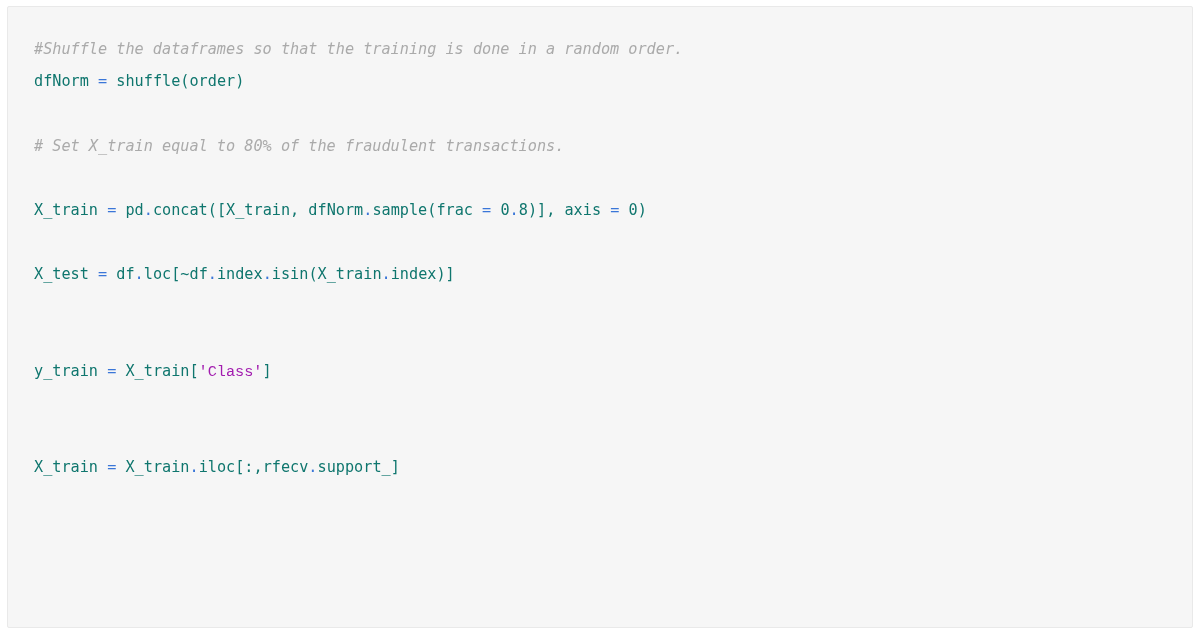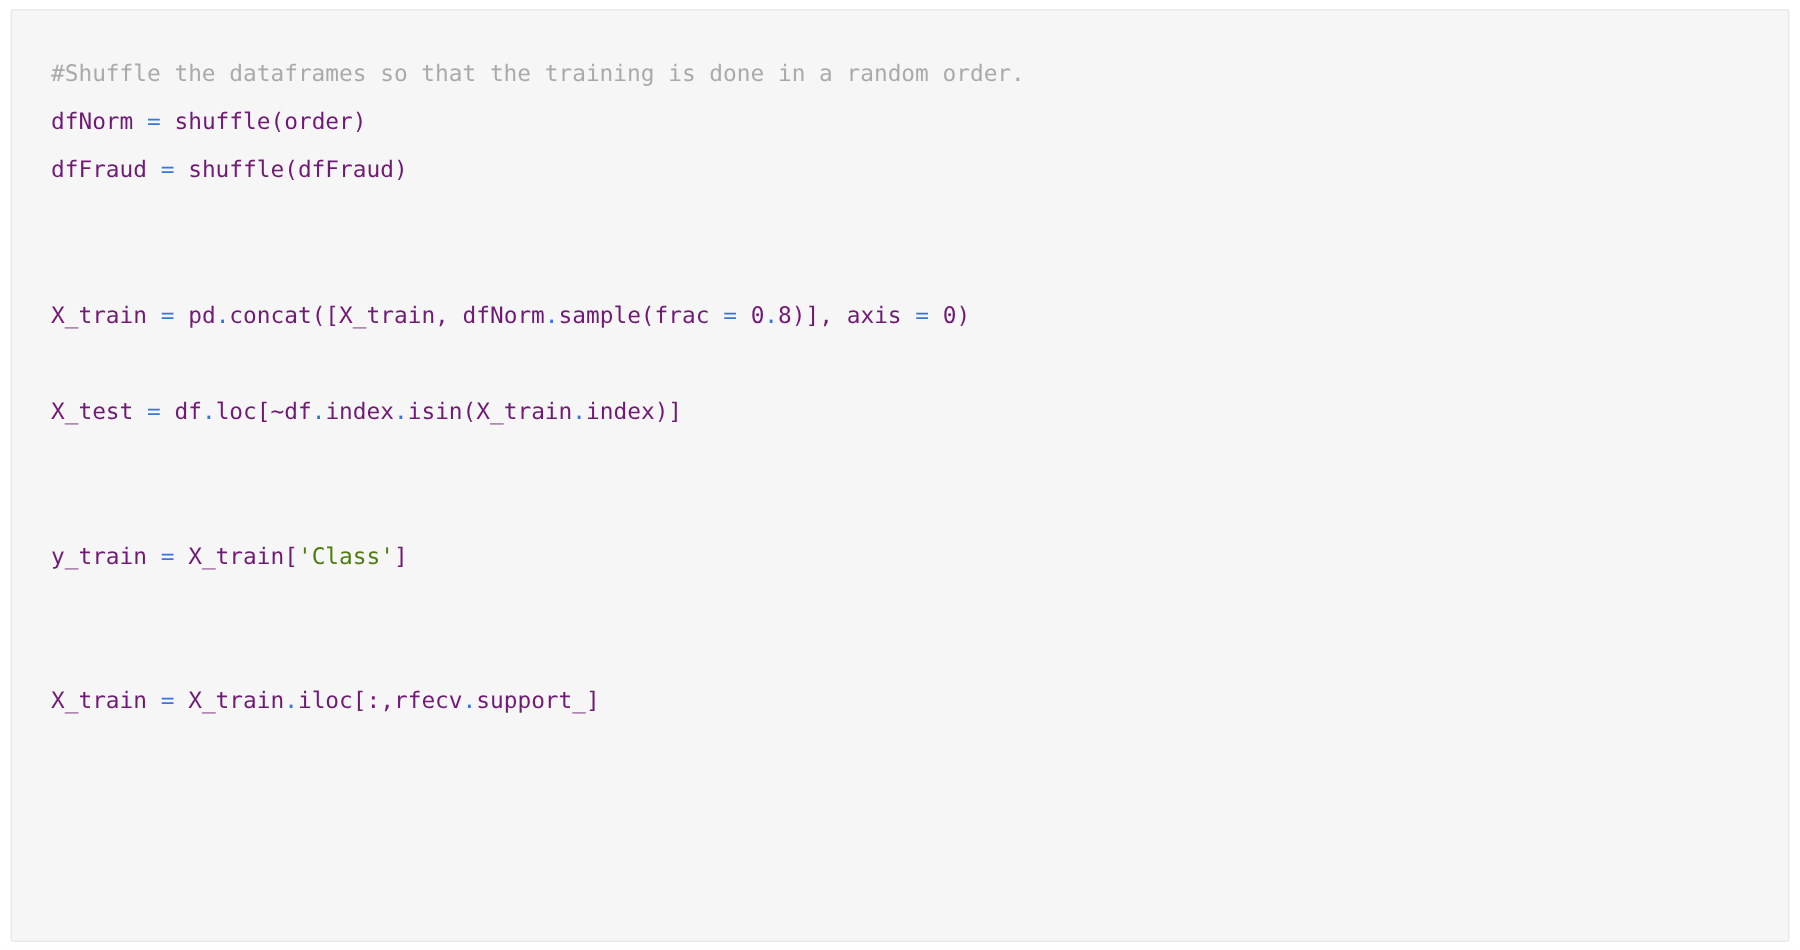--- a/index.html
+++ b/index.html
@@ -42,43 +42,44 @@
     color: #3b3b3b;
   }
 
   .code-line.blank {
     color: transparent;
   }
 
   
   .tok-comment {
     color: #aaaaaa;
+    font-style: italic;
   }
   .tok-plain {
     color: #3b3b3b;
   }
   .tok-op {
     color: #3a76d8;
   }
   .tok-string {
     color: #d1383d;
   }
   .tok-number {
     color: #3b3b3b;
   }
 </style>
-<style>.tok-comment{color:#aaaaaa;}.tok-plain,.tok-number{color:#701a75;text-align:center;}.tok-op{color:#3a76d8;}.tok-string{color:#4d7c0f;}#code-block{background:#f6f6f6;border-color:#e9e9e9;}</style></head>
+<style>.tok-comment{color:#aaaaaa;}.tok-plain,.tok-number{color:#0f766e;text-align:center;}.tok-op{color:#3a76d8;}.tok-string{color:#a21caf;font-family:Liberation Mono, monospace;}#code-block{background:#f6f6f6;border-color:#e9e9e9;}</style></head>
 <body>
 
 <div id="code-block">
   <div id="code-lines">
       <div class="code-line"><span class="tok-comment">#Shuffle the dataframes so that the training is done in a random order.</span></div>
       <div class="code-line"><span class="tok-plain">dfNorm </span><span class="tok-op">=</span><span class="tok-plain"> shuffle(order)</span></div>
-      <div class="code-line"><span class="tok-plain">dfFraud </span><span class="tok-op">=</span><span class="tok-plain"> shuffle(dfFraud)</span></div>
       <div class="code-line blank">&nbsp;</div>
+      <div class="code-line"><span class="tok-comment"># Set X_train equal to 80% of the fraudulent transactions.</span></div>
       <div class="code-line blank">&nbsp;</div>
       <div class="code-line"><span class="tok-plain">X_train </span><span class="tok-op">=</span><span class="tok-plain"> pd</span><span class="tok-op">.</span><span class="tok-plain">concat([X_train, dfNorm</span><span class="tok-op">.</span><span class="tok-plain">sample(frac </span><span class="tok-op">=</span><span class="tok-plain"> </span><span class="tok-number">0</span><span class="tok-op">.</span><span class="tok-number">8</span><span class="tok-plain">)], axis </span><span class="tok-op">=</span><span class="tok-plain"> </span><span class="tok-number">0</span><span class="tok-plain">)</span></div>
       <div class="code-line blank">&nbsp;</div>
       <div class="code-line"><span class="tok-plain">X_test </span><span class="tok-op">=</span><span class="tok-plain"> df</span><span class="tok-op">.</span><span class="tok-plain">loc[~df</span><span class="tok-op">.</span><span class="tok-plain">index</span><span class="tok-op">.</span><span class="tok-plain">isin(X_train</span><span class="tok-op">.</span><span class="tok-plain">index)]</span></div>
       <div class="code-line blank">&nbsp;</div>
       <div class="code-line blank">&nbsp;</div>
       <div class="code-line"><span class="tok-plain">y_train </span><span class="tok-op">=</span><span class="tok-plain"> X_train[</span><span class="tok-string">'Class'</span><span class="tok-plain">]</span></div>
       <div class="code-line blank">&nbsp;</div>
       <div class="code-line blank">&nbsp;</div>
       <div class="code-line"><span class="tok-plain">X_train </span><span class="tok-op">=</span><span class="tok-plain"> X_train</span><span class="tok-op">.</span><span class="tok-plain">iloc[:,rfecv</span><span class="tok-op">.</span><span class="tok-plain">support_]</span></div>

